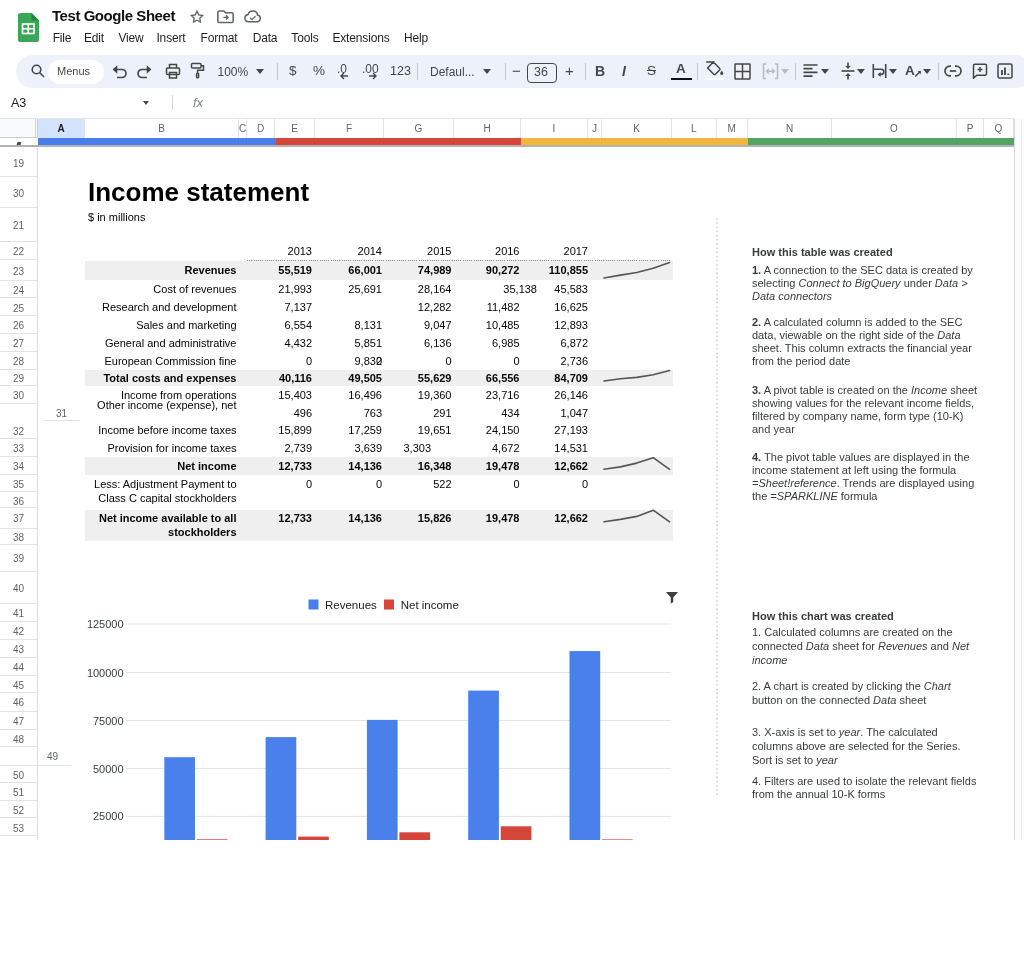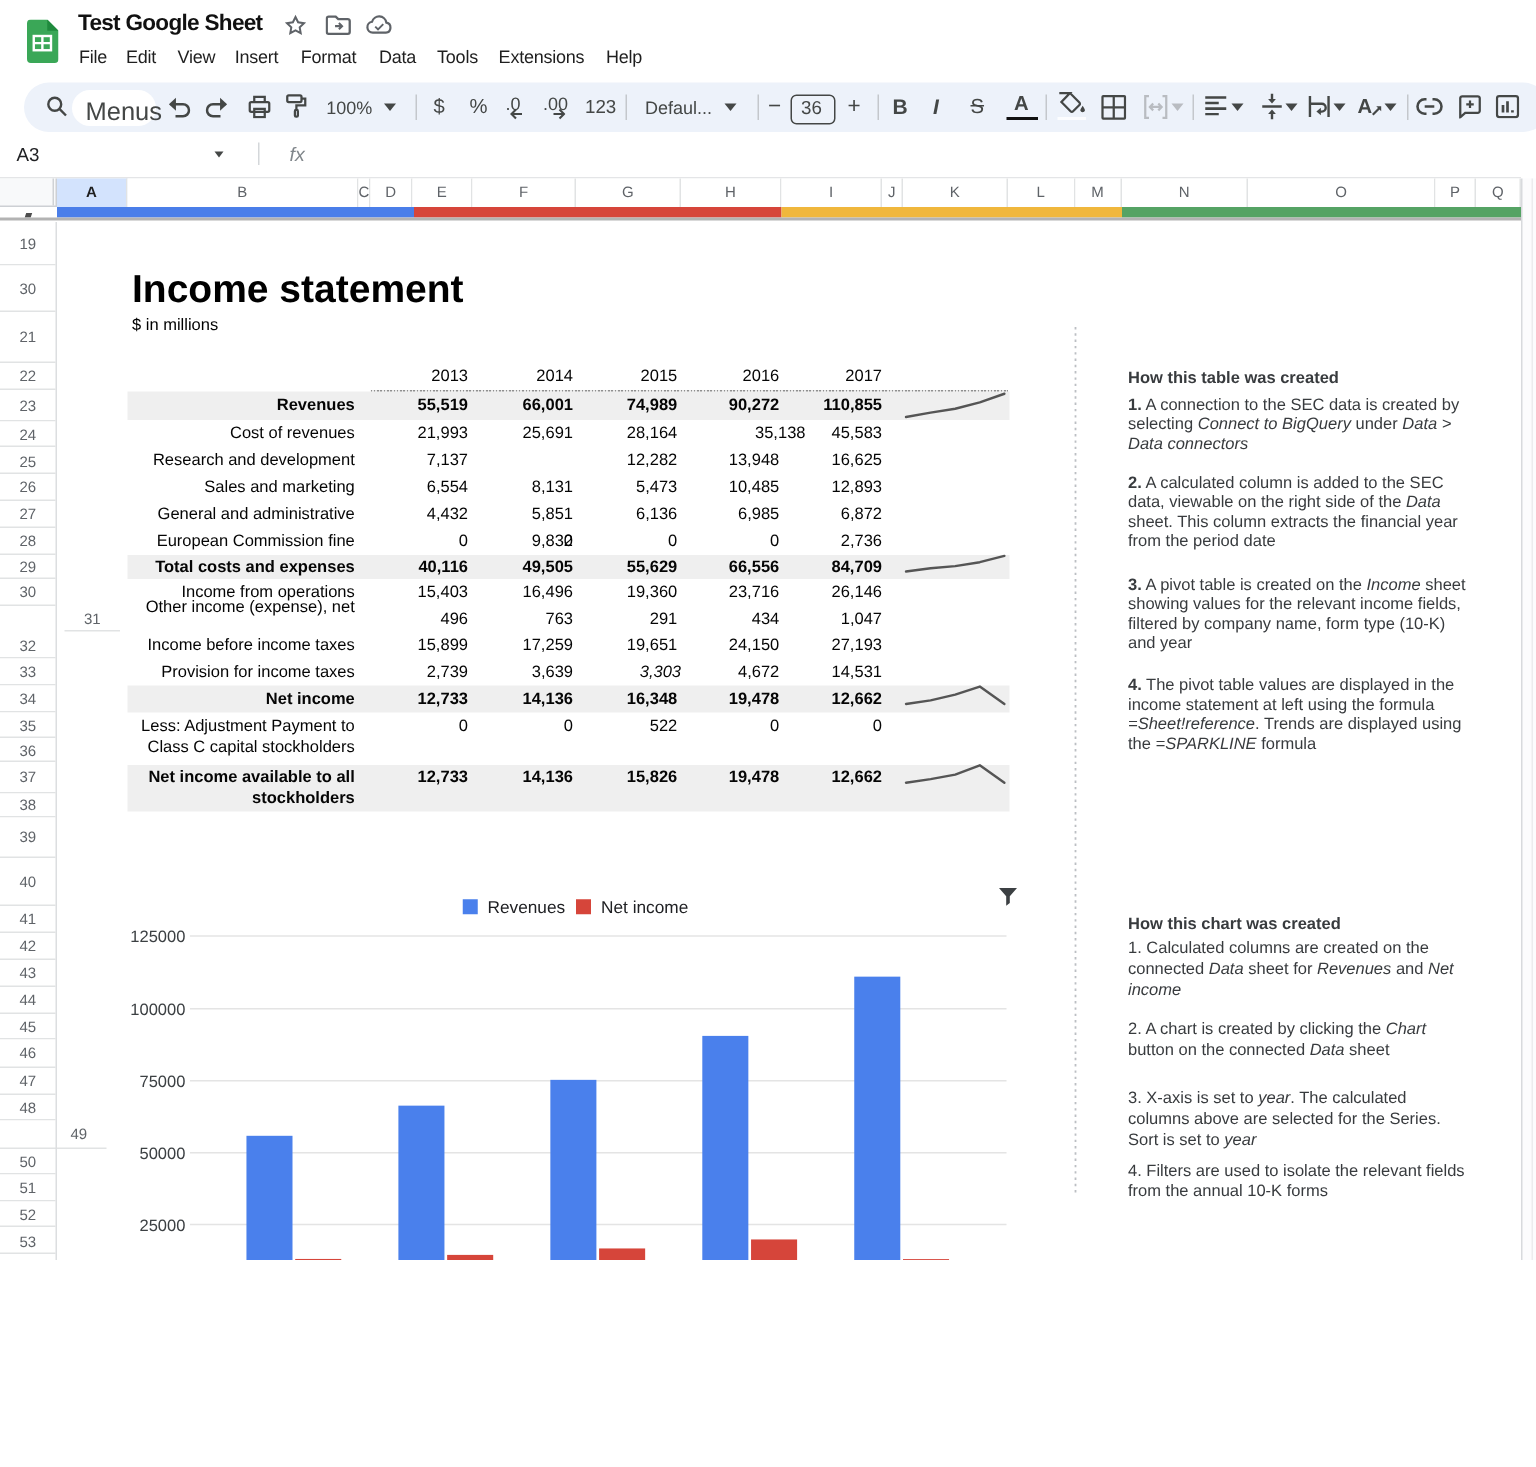--- a/index.html
+++ b/index.html
@@ -64,21 +64,21 @@
   <div class="menu" style="left:305px;">Tools</div>
   <div class="menu" style="left:361px;">Extensions</div>
   <div class="menu" style="left:416px;">Help</div>
 
   <div id="tbar"></div>
   <svg class="abs" style="left:30px;top:63px" width="16" height="16" viewBox="0 0 16 16" fill="none" stroke="#444746" stroke-width="1.6">
     <circle cx="6.5" cy="6.5" r="4.3"></circle>
       <line x1="9.8" y1="9.8" x2="14" y2="14"></line>
   </svg>
   <div class="abs" style="left:48px;top:60px;width:56px;height:24px;background:#fff;border-radius:12px;"></div>
-  <div class="ti ct" style="left:57px;top:64.5px;font-size:17px;">Menus</div>
+  <div class="ti ct" style="left:57px;top:64.5px;font-size:11px;">Menus</div>
 
   <svg class="abs" style="left:111px;top:64px" width="16" height="15" viewBox="0 0 16 15">
     <path d="M2.6 5.5 H11 a4 4 0 0 1 0 8 H6" fill="none" stroke="#444746" stroke-width="1.7"></path>
     <path d="M6.3 1.2 L1.6 5.5 L6.3 9.8 Z" fill="#444746"></path>
   </svg>
   <svg class="abs" style="left:137px;top:64px" width="16" height="15" viewBox="0 0 16 15">
     <path d="M13.4 5.5 H5 a4 4 0 0 0 0 8 H10" fill="none" stroke="#444746" stroke-width="1.7"></path>
     <path d="M9.7 1.2 L14.4 5.5 L9.7 9.8 Z" fill="#444746"></path>
   </svg>
 
@@ -291,26 +291,26 @@
   <div class="lbl" style="top:282.3px;">Cost of revenues</div>
   <div class="num" style="left:242px;top:282.3px;">21,993</div>
   <div class="num" style="left:312px;top:282.3px;">25,691</div>
   <div class="num" style="left:381.5px;top:282.3px;">28,164</div>
   <div class="num" style="left:467px;top:282.3px;">35,138</div>
   <div class="num" style="left:518px;top:282.3px;">45,583</div>
   <div class="lbl" style="top:300.2px;">Research and development</div>
   <div class="num" style="left:242px;top:300.2px;">7,137</div>
   <div class="num" style="left:312px;top:310px;margin-top:44px;">9,832</div>
   <div class="num" style="left:381.5px;top:300.2px;">12,282</div>
-  <div class="num" style="left:449.5px;top:300.2px;">13,948</div>
+  <div class="num" style="left:449.5px;top:300.2px;">11,482</div>
   <div class="num" style="left:518px;top:300.2px;">16,625</div>
   <div class="lbl" style="top:318.0px;">Sales and marketing</div>
   <div class="num" style="left:242px;top:318.0px;">6,554</div>
   <div class="num" style="left:312px;top:318.0px;">8,131</div>
-  <div class="num" style="left:381.5px;top:318.0px;">5,473</div>
+  <div class="num" style="left:381.5px;top:318.0px;">9,047</div>
   <div class="num" style="left:449.5px;top:318.0px;">10,485</div>
   <div class="num" style="left:518px;top:318.0px;">12,893</div>
   <div class="lbl" style="top:335.8px;">General and administrative</div>
   <div class="num" style="left:242px;top:335.8px;">4,432</div>
   <div class="num" style="left:312px;top:335.8px;">5,851</div>
   <div class="num" style="left:381.5px;top:335.8px;">6,136</div>
   <div class="num" style="left:449.5px;top:335.8px;">6,985</div>
   <div class="num" style="left:518px;top:335.8px;">6,872</div>
   <div class="lbl" style="top:353.7px;">European Commission fine</div>
   <div class="num" style="left:242px;top:353.7px;">0</div>
@@ -339,21 +339,21 @@
   <div class="num" style="left:518px;top:405.5px;">1,047</div>
   <div class="lbl" style="top:423.3px;">Income before income taxes</div>
   <div class="num" style="left:242px;top:423.3px;">15,899</div>
   <div class="num" style="left:312px;top:423.3px;">17,259</div>
   <div class="num" style="left:381.5px;top:423.3px;">19,651</div>
   <div class="num" style="left:449.5px;top:423.3px;">24,150</div>
   <div class="num" style="left:518px;top:423.3px;">27,193</div>
   <div class="lbl" style="top:441.2px;">Provision for income taxes</div>
   <div class="num" style="left:242px;top:441.2px;">2,739</div>
   <div class="num" style="left:312px;top:441.2px;">3,639</div>
-  <div class="num" style="left:384px;top:441.2px;font-style:italic;">3,303</div>
+  <div class="num" style="left:361px;top:441.2px;">3,303</div>
   <div class="num" style="left:449.5px;top:441.2px;">4,672</div>
   <div class="num" style="left:518px;top:441.2px;">14,531</div>
   <div class="band" style="top:457.4px;height:17.600000000000023px;"></div>
   <div class="lbl b" style="top:459.2px;">Net income</div>
   <div class="num b" style="left:242px;top:459.2px;">12,733</div>
   <div class="num b" style="left:312px;top:459.2px;">14,136</div>
   <div class="num b" style="left:381.5px;top:459.2px;">16,348</div>
   <div class="num b" style="left:449.5px;top:459.2px;">19,478</div>
   <div class="num b" style="left:518px;top:459.2px;">12,662</div>
   <div class="lbl" style="top:477.4px;">Less: Adjustment Payment to</div>

